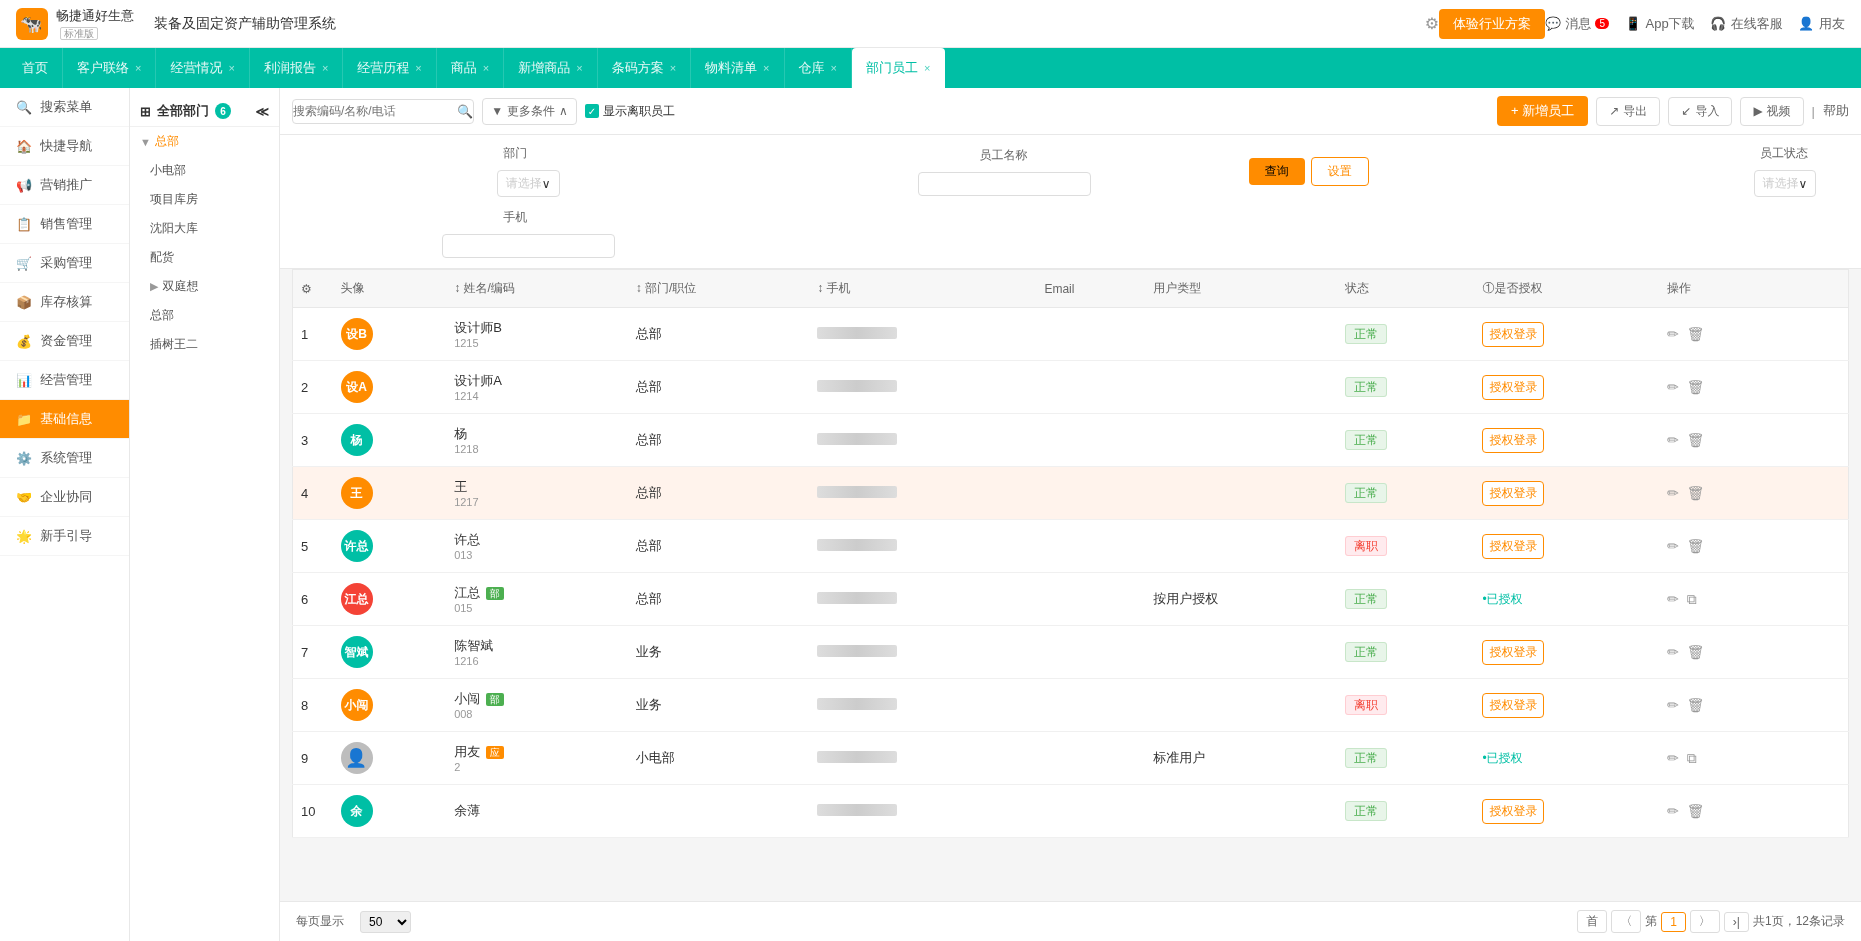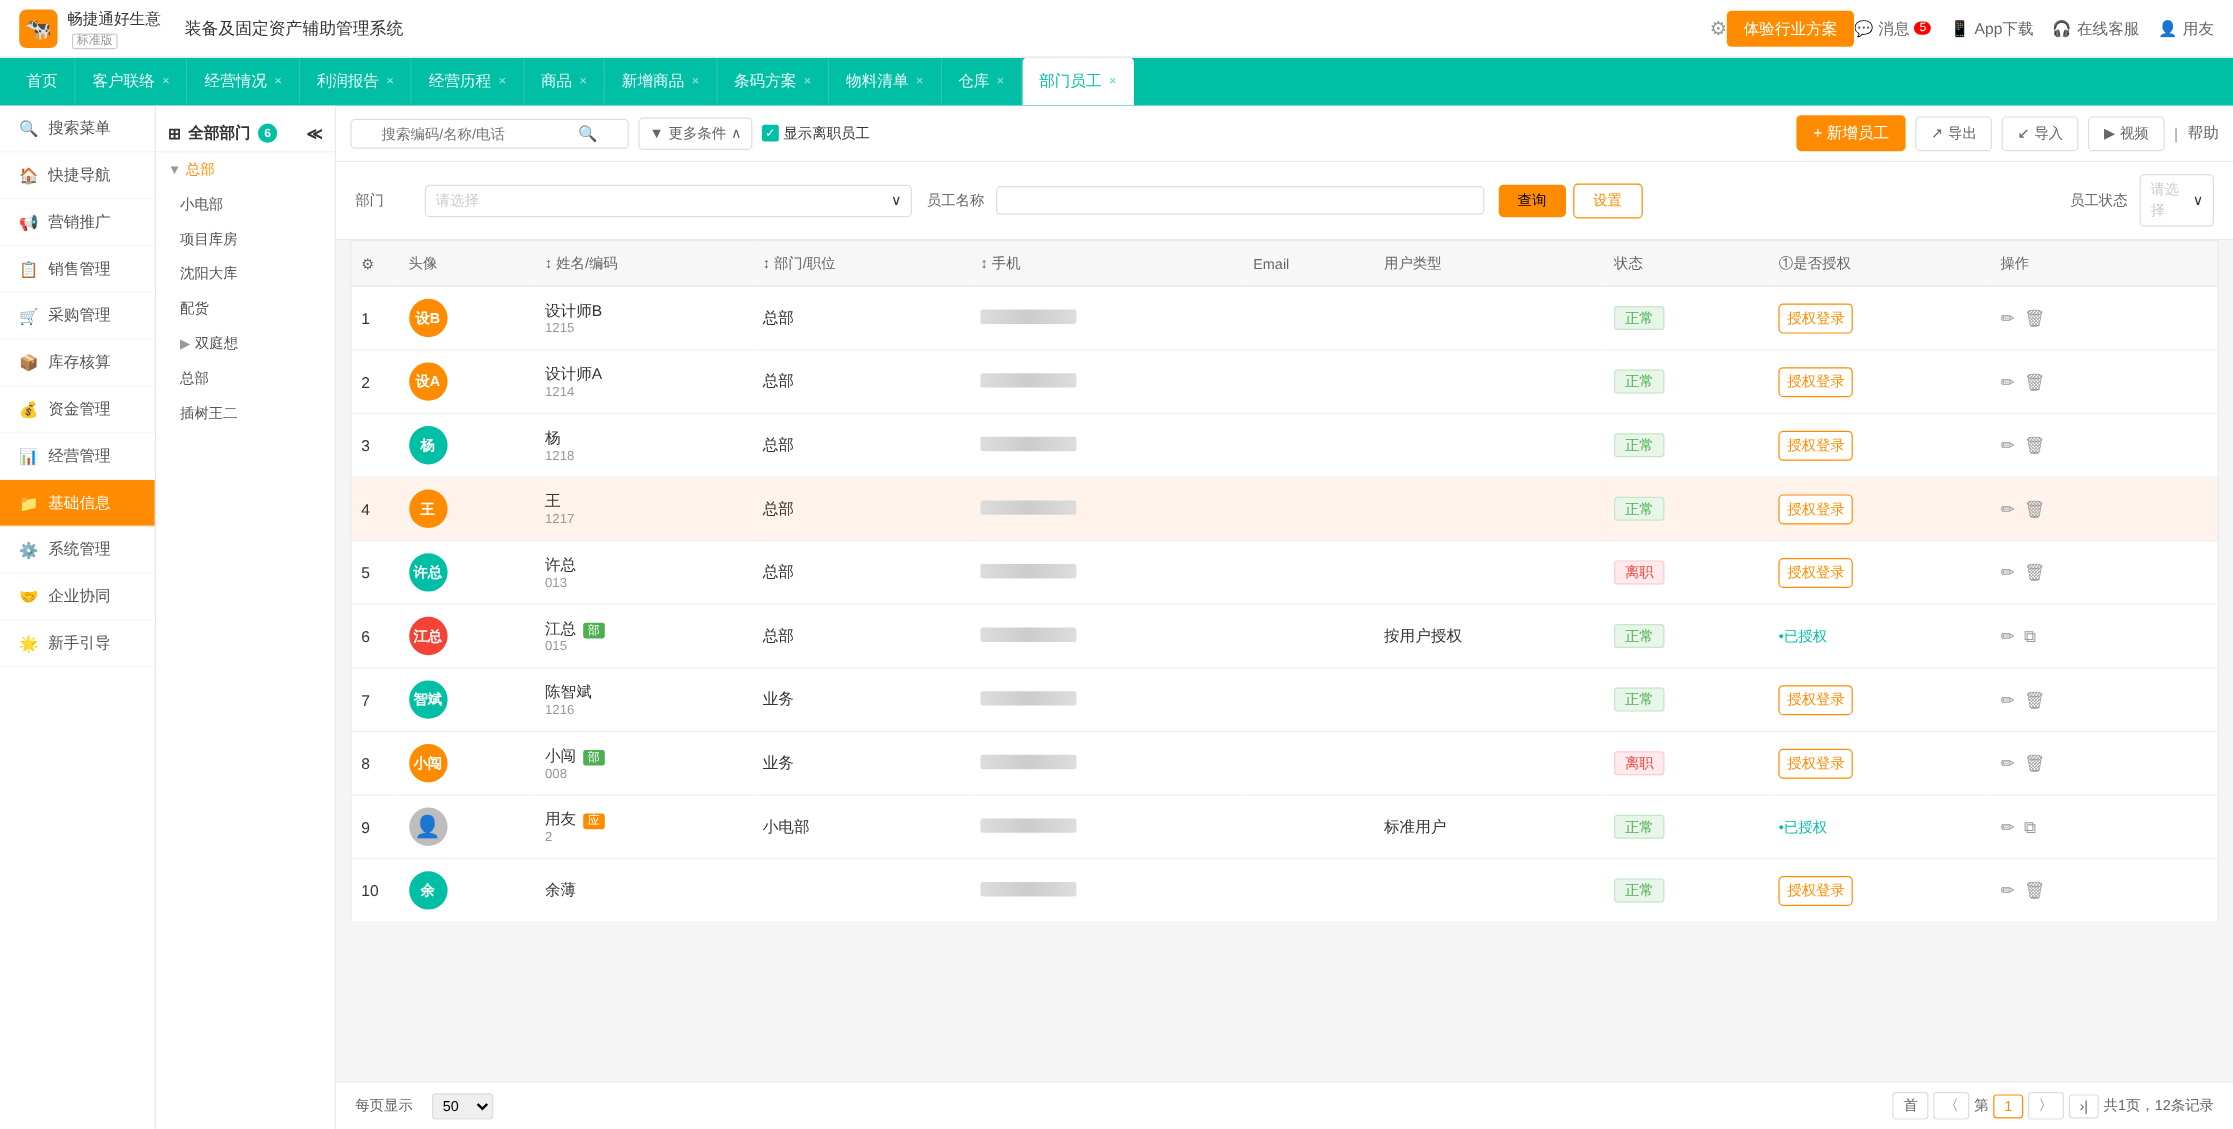--- a/index.html
+++ b/index.html
@@ -36,29 +36,29 @@
     .nav-tab .close-x { font-size: 11px; opacity: 0.7; margin-left: 2px; }
 
     
     .main-layout { display: flex; height: calc(100vh - 88px); overflow: hidden; }
 
     
     .right-content { flex: 1; display: flex; flex-direction: column; overflow: hidden; }
 
     
     .toolbar { background: #fff; padding: 8px 12px; display: flex; align-items: center; gap: 8px; border-bottom: 1px solid #e8e8e8; flex-wrap: wrap; }
-    .search-box { display: flex; align-items: flex-end; border: 1px solid #ddd; border-radius: 4px; padding: 4px 25px; gap: 4px; }
+    .search-box { display: flex; align-items: center; border: 1px solid #ddd; border-radius: 4px; padding: 4px 0; gap: 4px; }
     .search-box input { border: none; outline: none; font-size: 12px; width: 160px; }
     .more-filter { display: flex; align-items: center; gap: 4px; color: #666; font-size: 12px; cursor: pointer; padding: 4px 8px; border: 1px solid #ddd; border-radius: 4px; }
     .show-resigned { display: flex; align-items: center; gap: 4px; font-size: 12px; color: #333; cursor: pointer; }
     .checkbox-checked { width: 14px; height: 14px; border-radius: 2px; background: #00bfa5; display: flex; align-items: center; justify-content: center; color: #fff; font-size: 10px; }
     .toolbar-right { margin-left: auto; display: flex; align-items: center; gap: 8px; }
     .btn-primary { background: #ff8c00; color: #fff; border: none; border-radius: 4px; padding: 6px 14px; font-size: 13px; cursor: pointer; display: flex; align-items: center; gap: 4px; }
     .btn-outline { background: #fff; color: #666; border: 1px solid #ddd; border-radius: 4px; padding: 5px 12px; font-size: 12px; cursor: pointer; display: flex; align-items: center; gap: 4px; }
-    .filter-row { display: flex; align-items: center; gap: 8px; }
+    .filter-row { display: flex; align-items: center; gap: 8px; flex-direction: column; }
     .filter-label { font-size: 12px; color: #666; white-space: nowrap; min-width: 50px; }
     .filter-select { flex: 1; border: 1px solid #ddd; border-radius: 4px; padding: 4px 8px; font-size: 12px; display: flex; align-items: center; justify-content: space-between; cursor: pointer; }
     .filter-input { flex: 1; border: 1px solid #ddd; border-radius: 4px; padding: 4px 8px; font-size: 12px; outline: none; }
     .filter-actions { display: flex; gap: 6px; align-items: center; }
     .btn-search { background: #ff8c00; color: #000000; border: none; border-radius: 4px; padding: 5px 16px; font-size: 12px; cursor: pointer; }
     .btn-set { background: #fff; color: #ff8c00; border: 1px solid #ff8c00; border-radius: 4px; padding: 5px 16px; font-size: 12px; cursor: pointer; }
 
     
     .table-container { flex: 1; overflow: auto; padding: 0 12px 8px; }
     table { width: 100%; border-collapse: collapse; background: #fff; border: 1px solid #e8e8e8; }
@@ -291,20 +291,24 @@
           <button class="btn-search">查询</button>
           <button class="btn-set">设置</button>
         </div>
         <div class="filter-row">
           <span class="filter-label">员工状态</span>
           <div class="filter-select">
             <span style="color:#ccc;">请选择</span>
             <span>∨</span>
           </div>
         </div>
+        <div class="filter-row">
+          <span class="filter-label">手机</span>
+          <input class="filter-input" type="text" style="">
+        </div>
       </div>
     </div>
 
     <div class="table-container">
       <table>
         <thead>
           <tr>
             <th style="width:40px;">⚙</th>
             <th>头像</th>
             <th>↕ 姓名/编码</th>

